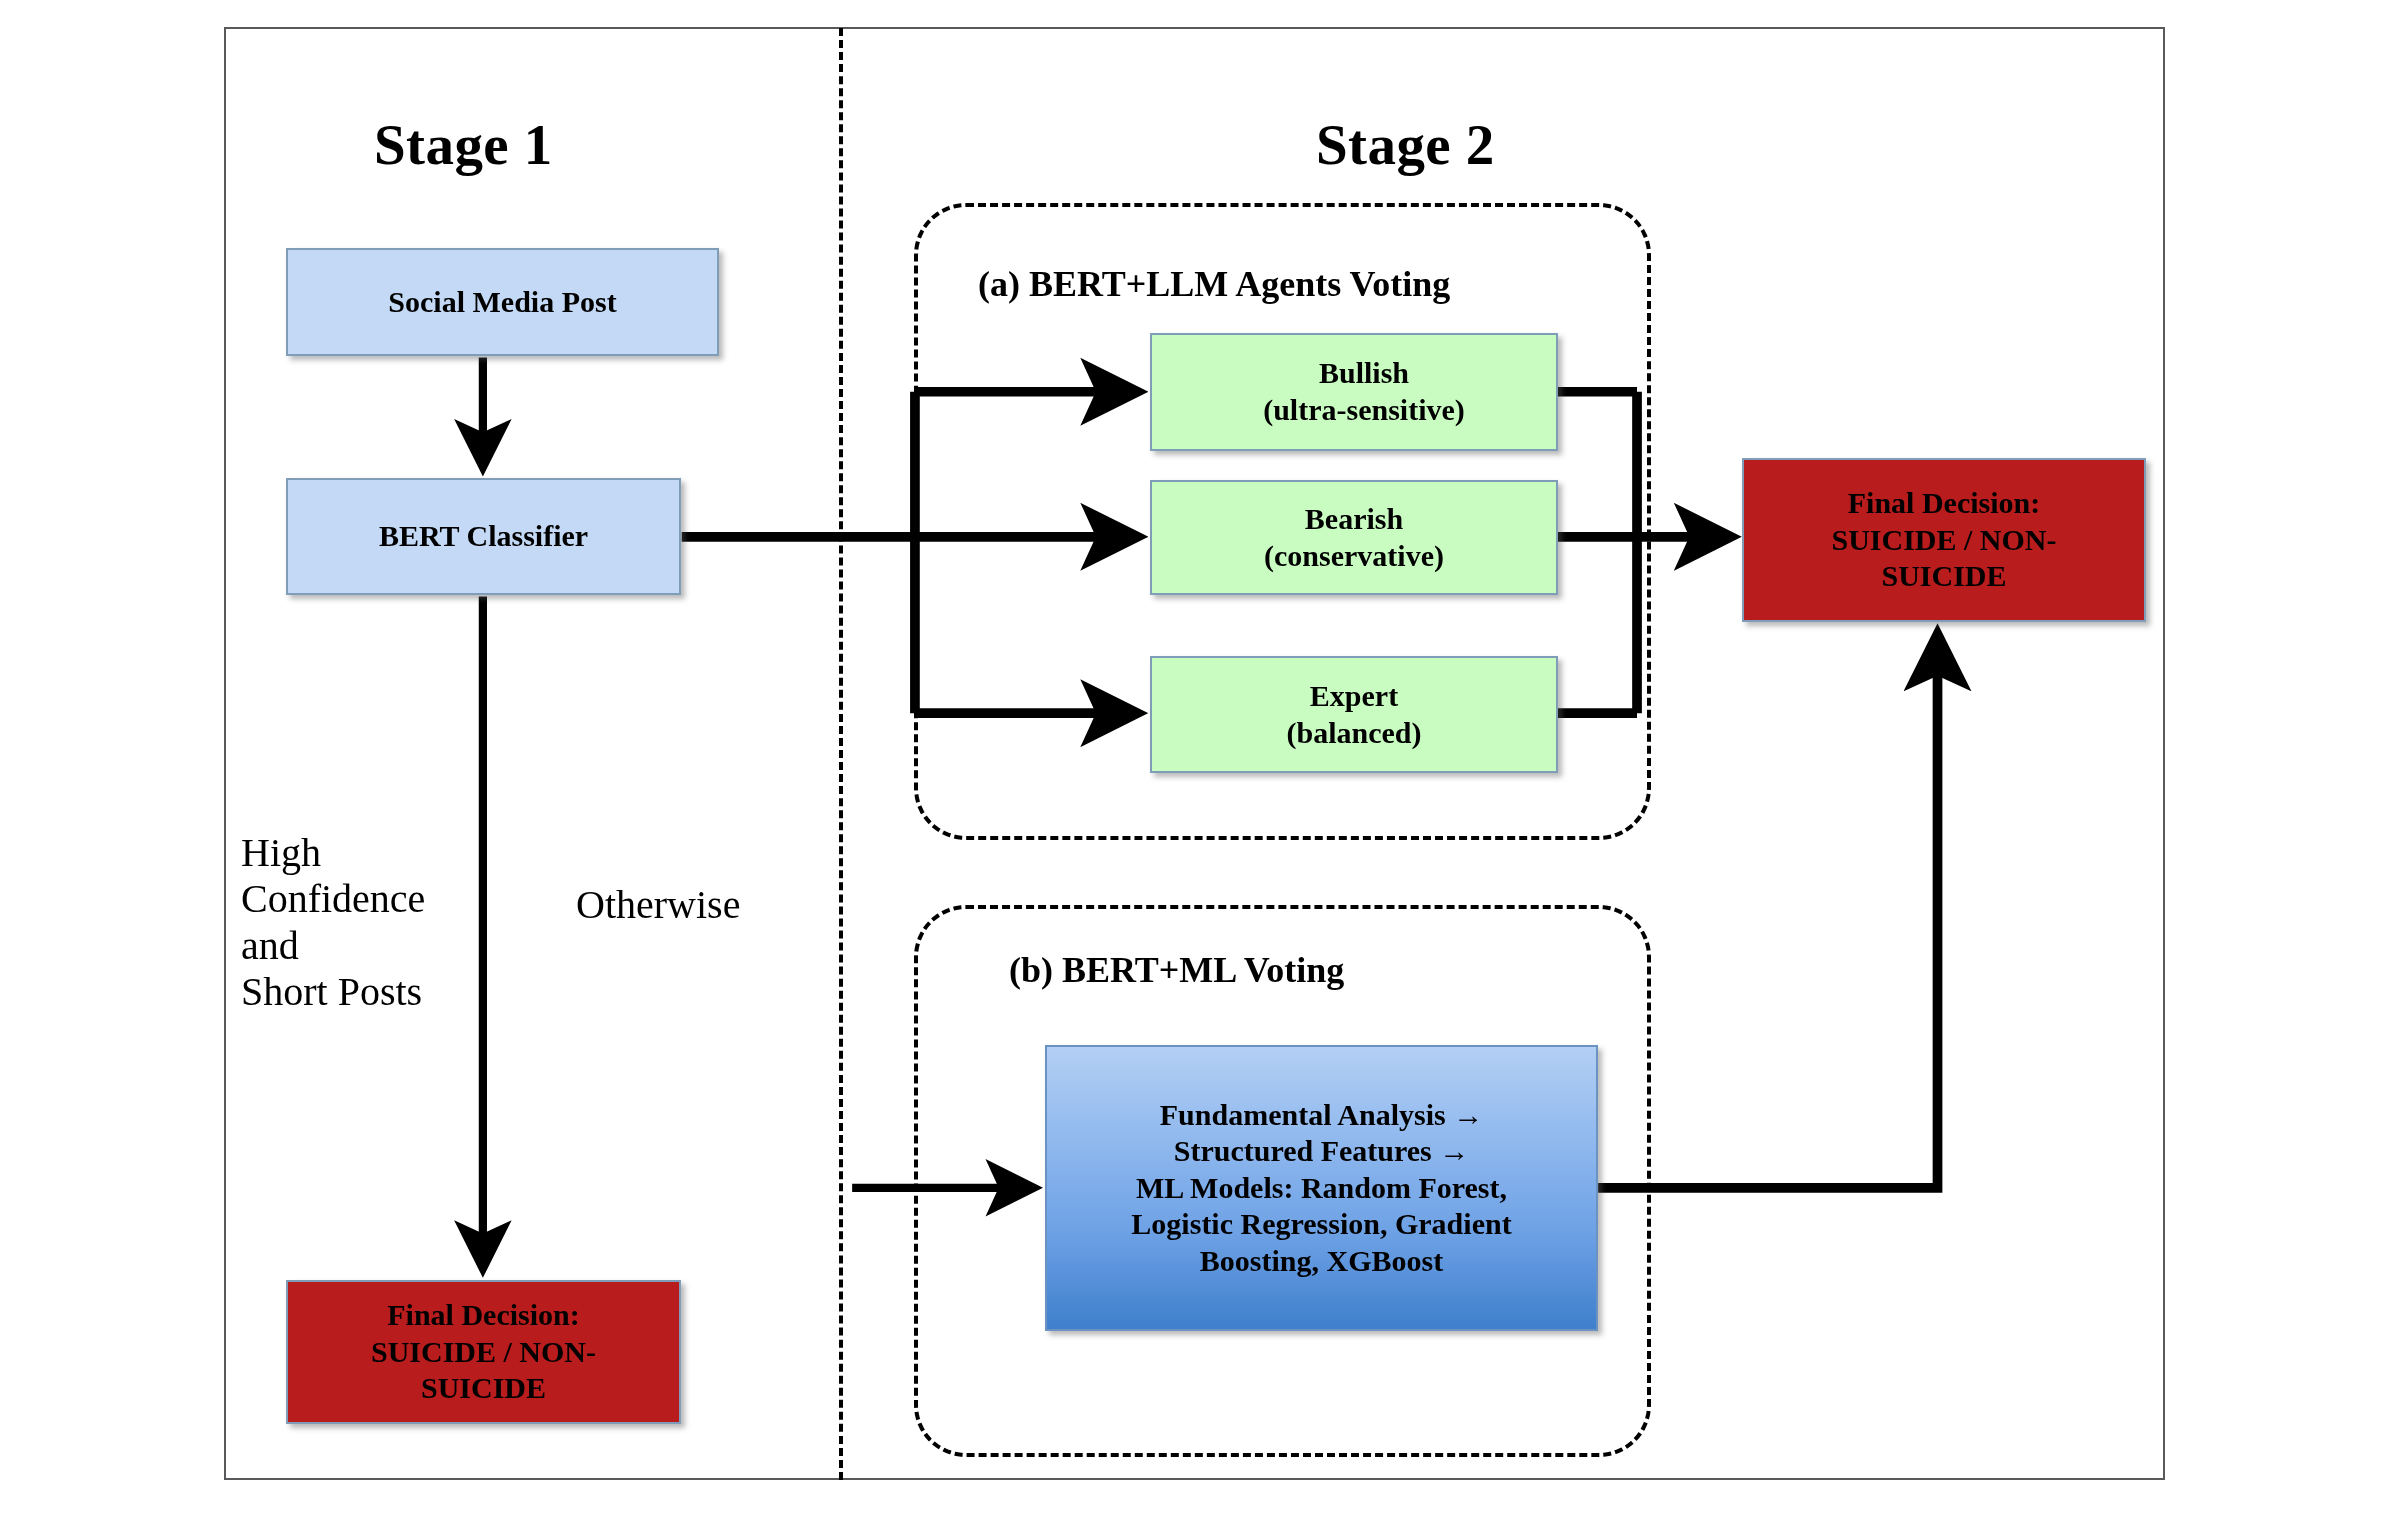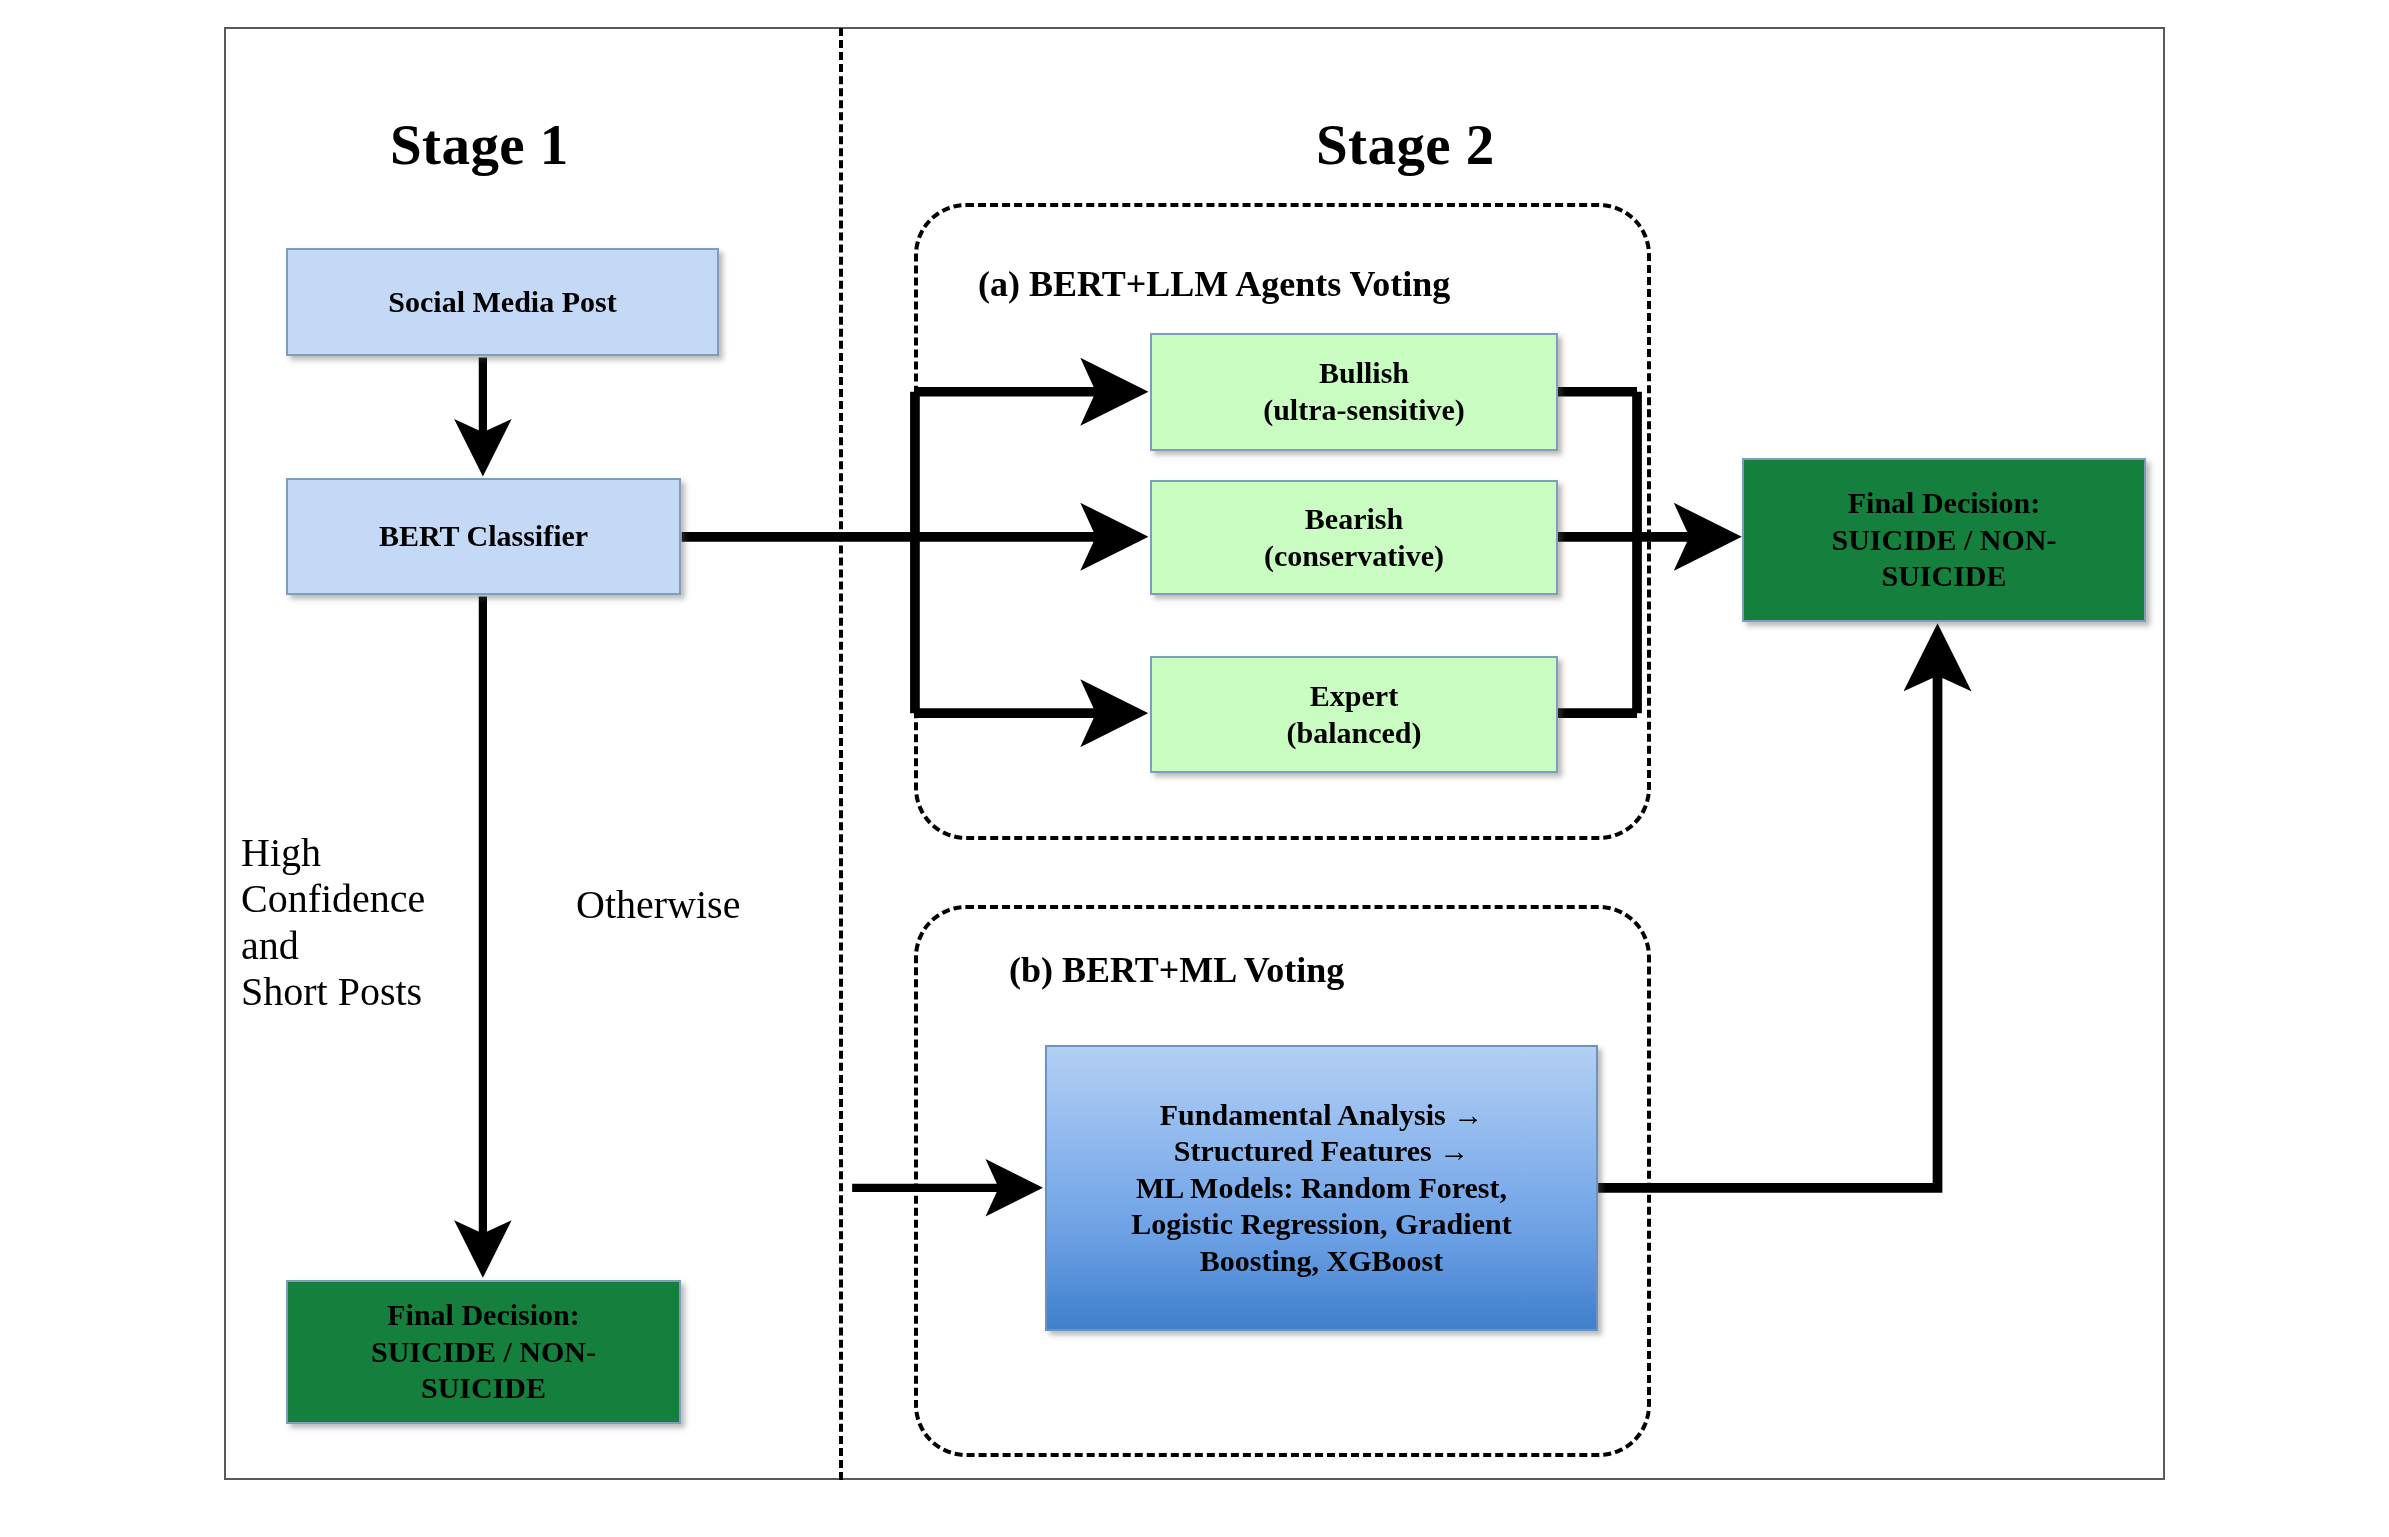--- a/index.html
+++ b/index.html
@@ -39,40 +39,40 @@
   }
   
   .stage-title {
     position: absolute;
     font-weight: bold;
     font-size: 57px;
     color: #000000;
     letter-spacing: 0.4px;
     white-space: nowrap;
   }
-  #stage1-title { left: 374px; top: 112px; margin-left: 16px; }
+  #stage1-title { left: 374px; top: 112px; }
   #stage2-title { left: 1316px; top: 112px; }
 
   
   .node {
     position: absolute;
     box-sizing: border-box;
     border: 2.2px solid #7f9db9;
     display: flex;
     align-items: center;
     justify-content: center;
     text-align: center;
     font-weight: bold;
     color: #000000;
     line-height: 1.22;
     box-shadow: 3.7px 3.7px 5.2px rgba(90,90,90,0.42);
   }
   .node.blue  { background: #c3d9f5; }
   .node.green { background: #c8fcc0; }
-  .node.peach { background: #15803d; }
+  .node.peach { background: #b91c1c; }
   .node.gradblue {
     background: linear-gradient(180deg, #b3cff4 0%, #8fb8ee 34%, #6da1e5 66%, #3f7fcc 100%);
     border-color: #6a93c4;
   }
 
   #node-social-post   { left: 286px;  top: 248px;  width: 433px; height: 108px; font-size: 30px; }
   #node-bert-clf      { left: 286px;  top: 478px;  width: 395px; height: 117px; font-size: 30px; }
   #node-final-left    { left: 286px;  top: 1280px; width: 395px; height: 144px; font-size: 30px; }
 
   #node-bullish       { left: 1150px; top: 333px;  width: 408px; height: 118px; font-size: 30px; padding-left: 20px; }

